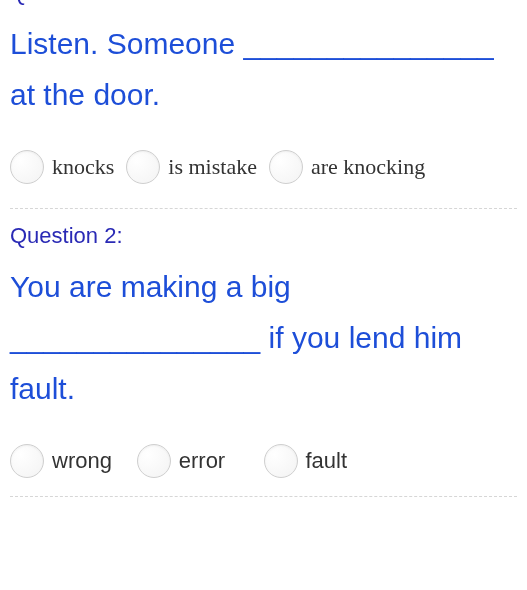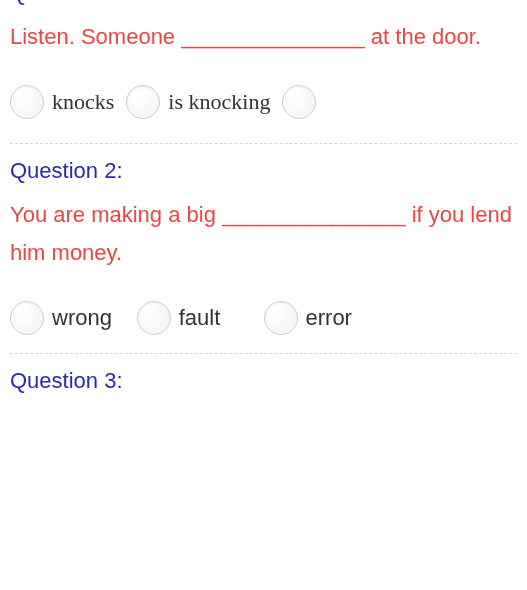--- a/index.html
+++ b/index.html
@@ -15,22 +15,22 @@
   .question-title {
     color: #2a2ab5;
     font-size: 22px;
     font-weight: 400;
     margin-bottom: 12px;
   }
   .first-title {
     margin-top: -20px;
   }
   .prompt {
-    color: #ef4444;
-    font-size: 22px;
+    color: #1d4ed8;
+    font-size: 30px;
     line-height: 1.7;
     margin-bottom: 30px;
     font-weight: 400;
   }
   .options-single {
     display: flex;
     flex-direction: row;
     gap: 12px;
     margin-bottom: 24px;
     font-family: Liberation Serif, serif;
@@ -75,48 +75,46 @@
 <div>
   <div class="question-title first-title">Question 1:</div>
   <div class="prompt">Listen. Someone _______________ at the door.</div>
   <div class="options-single">
     <div class="option">
       <div class="radio"></div>
       <div class="option-label">knocks</div>
     </div>
     <div class="option">
       <div class="radio"></div>
-      <div class="option-label">is knocking</div>
+      <div class="option-label">is mistake</div>
     </div>
     <div class="option">
       <div class="radio"></div>
+      <div class="option-label">are knocking</div>
     </div>
   </div>
 </div>
 
 <hr class="divider">
 
 <div>
   <div class="question-title">Question 2:</div>
-  <div class="prompt">You are making a big _______________ if you lend him money.</div>
+  <div class="prompt">You are making a big _______________ if you lend him fault.</div>
   <div class="options-grid">
     <div class="option">
       <div class="radio"></div>
       <div class="option-label">wrong</div>
     </div>
     <div class="option">
       <div class="radio"></div>
-      <div class="option-label">fault</div>
+      <div class="option-label">error</div>
     </div>
     <div class="option">
       <div class="radio"></div>
-      <div class="option-label">error</div>
+      <div class="option-label">fault</div>
     </div>
   </div>
 </div>
 
 <hr class="divider">
 
-<div>
-  <div class="question-title">Question 3:</div>
-</div>
 
 </div>
 
 </body></html>

